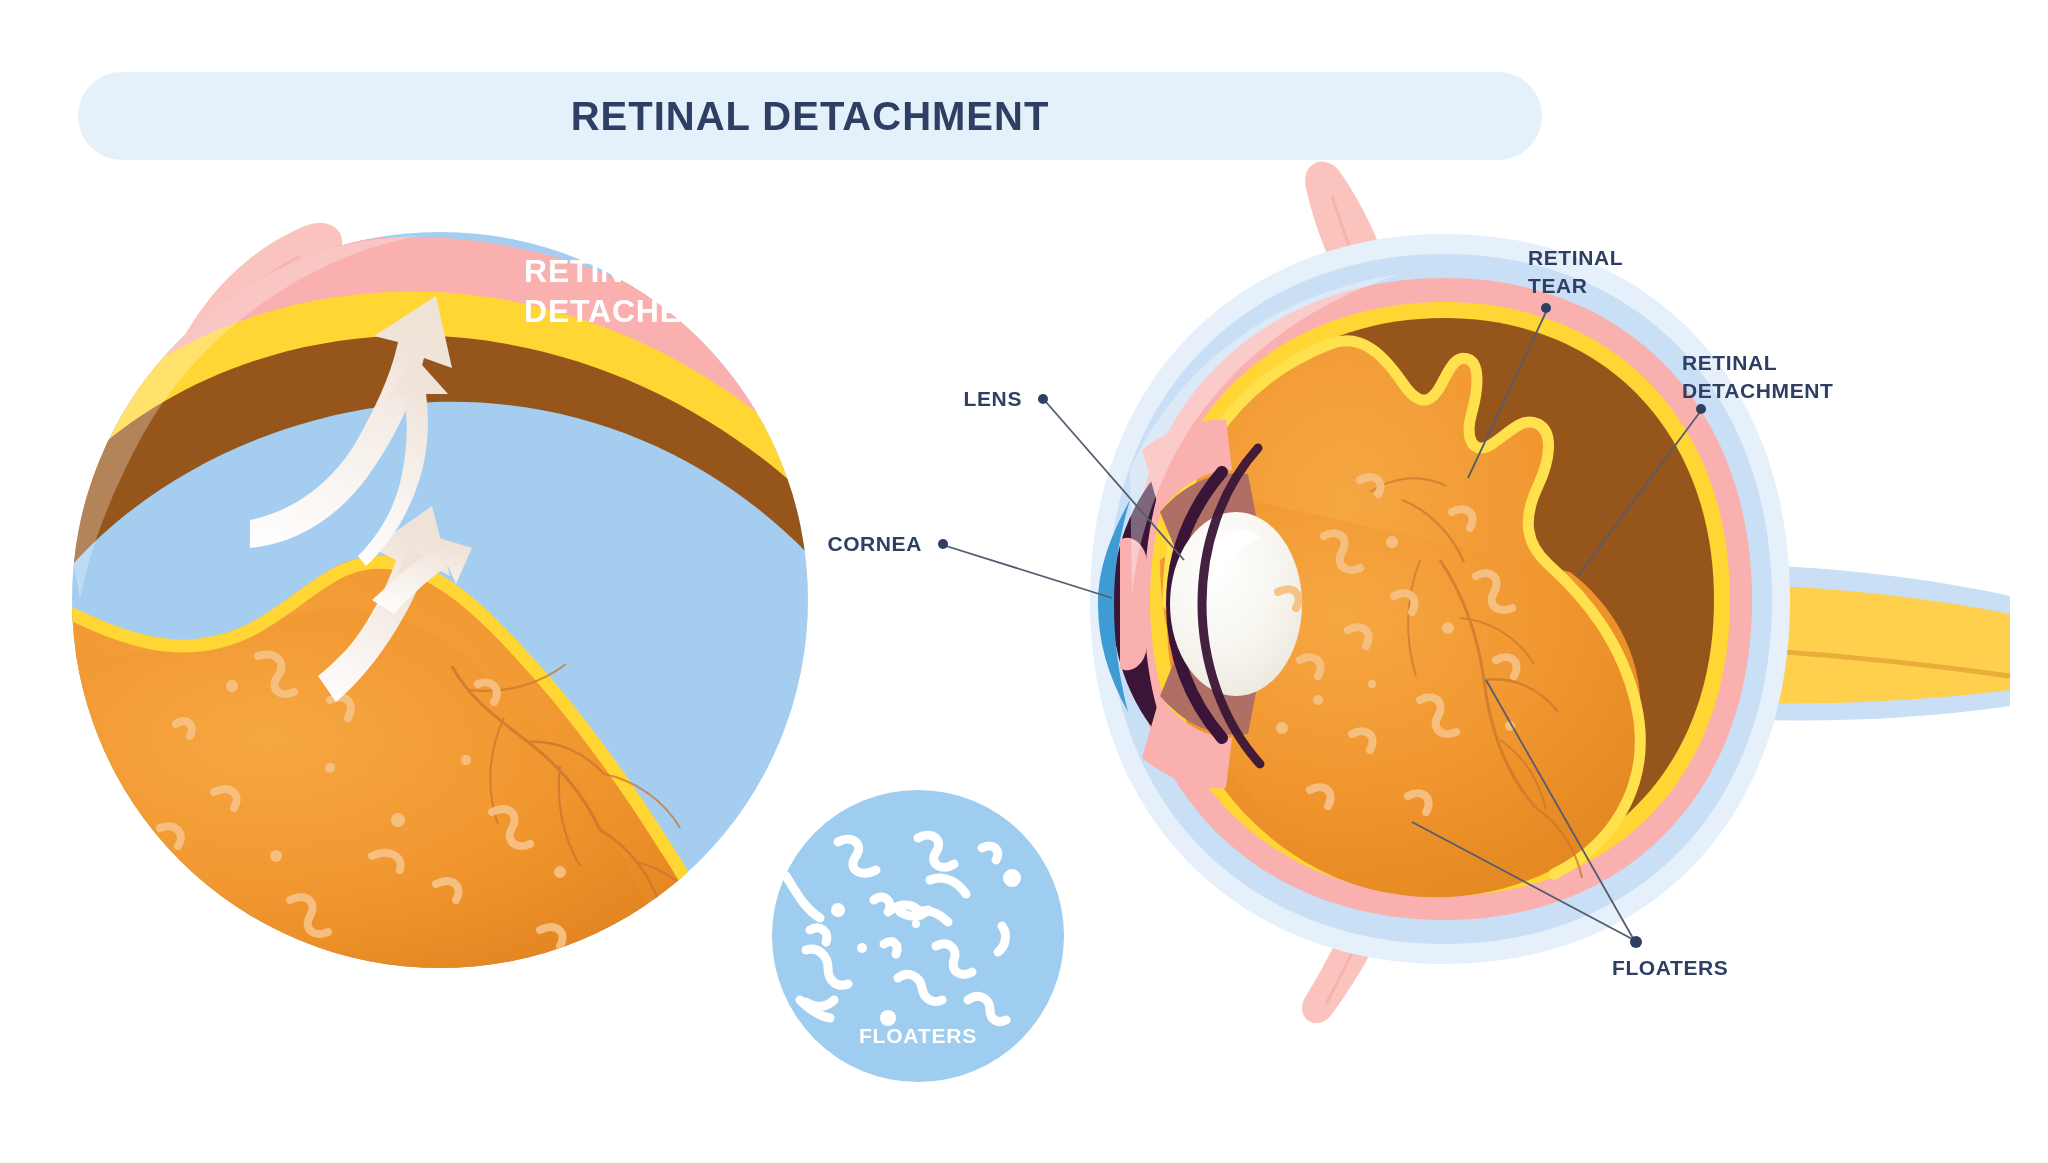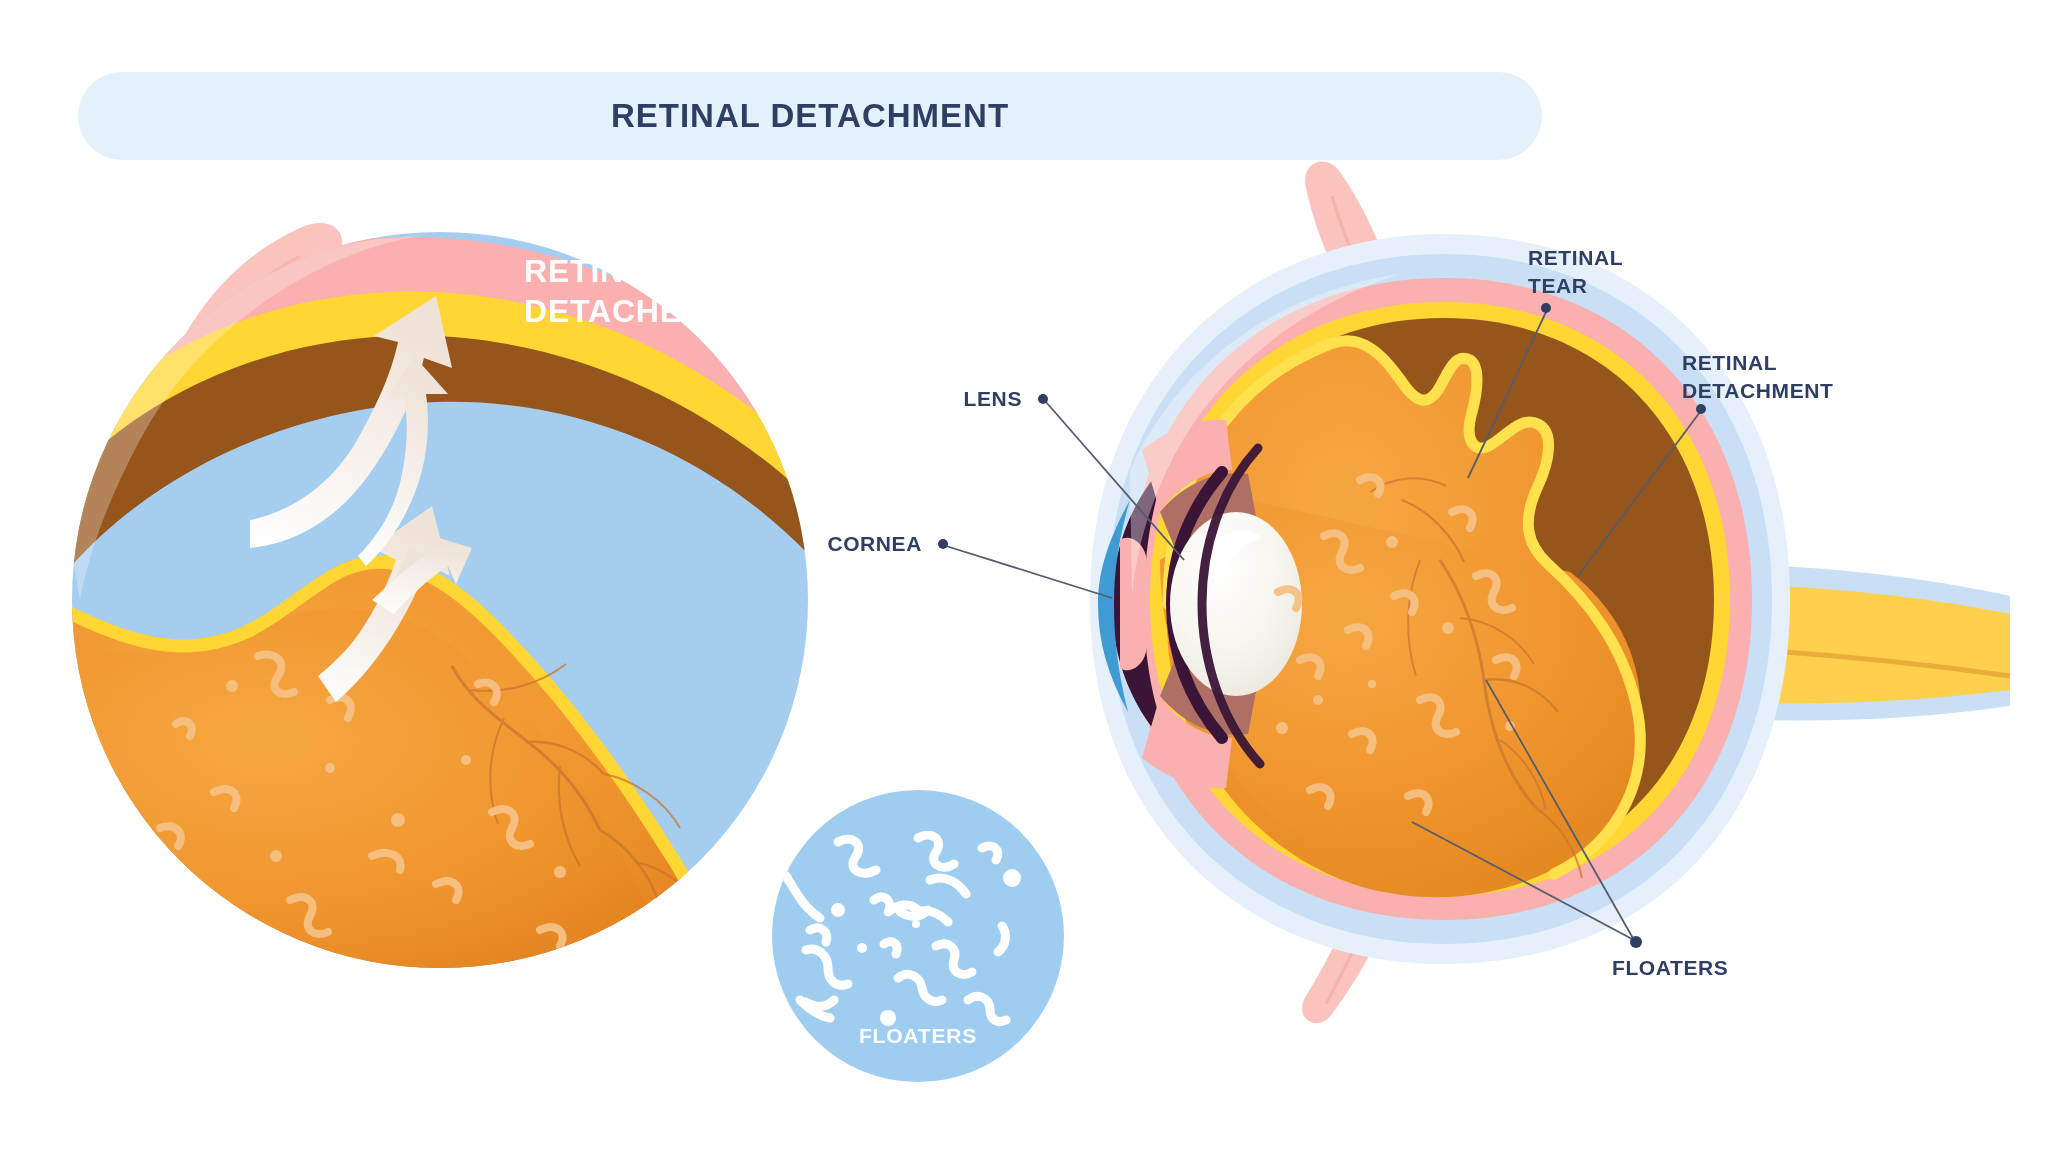--- a/index.html
+++ b/index.html
@@ -9,21 +9,21 @@
     background:#ffffff;
   }
   #stage{position:absolute;left:0;top:0;width:2048px;height:1163px;}
   .banner{
     position:absolute;left:78px;top:72px;width:1464px;height:88px;
     border-radius:44px;background:#e4f1fb;
   }
   .banner-title{
     position:absolute;left:0;top:0;width:100%;height:88px;
     display:flex;align-items:center;justify-content:center;
-    font-size:33px;font-weight:bold;letter-spacing:1px;
+    font-size:40px;font-weight:bold;letter-spacing:1px;
     color:#2e3f63;
   }
   svg#art{position:absolute;left:0;top:0;width:2048px;height:1163px;}
   .lbl{
     font-family:"Liberation Sans", sans-serif;
     font-size:21px;font-weight:bold;fill:#2e3f63;letter-spacing:.6px;
   }
   .lbl-white{
     font-family:"Liberation Sans", sans-serif;
     font-size:32px;font-weight:bold;fill:#ffffff;letter-spacing:.8px;

